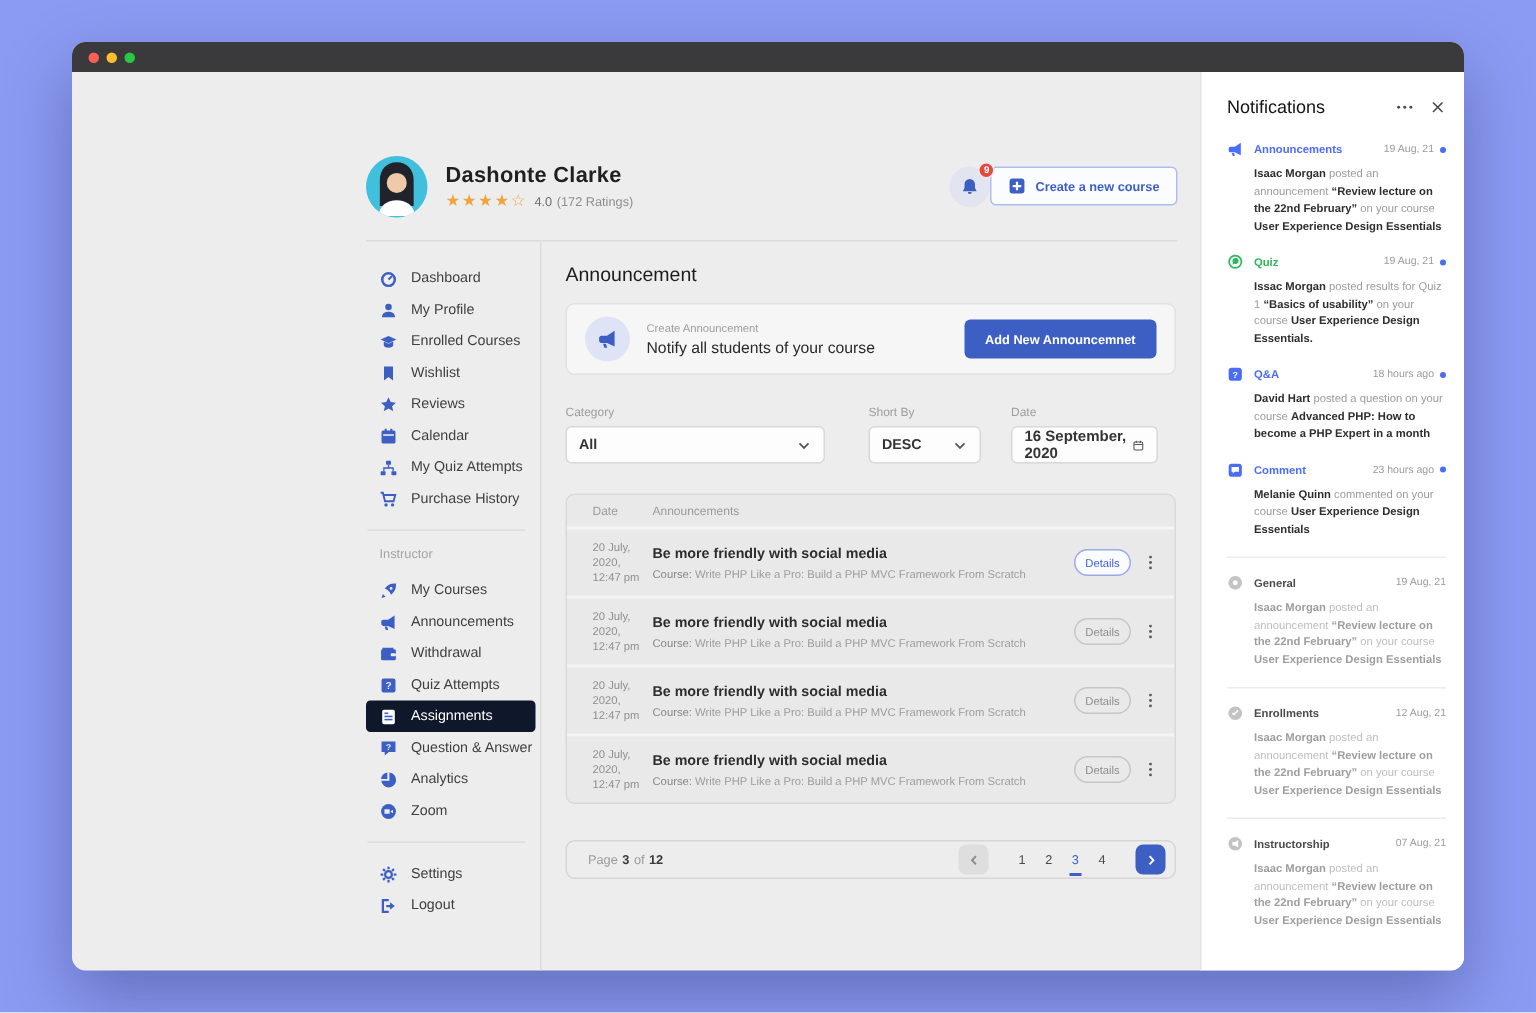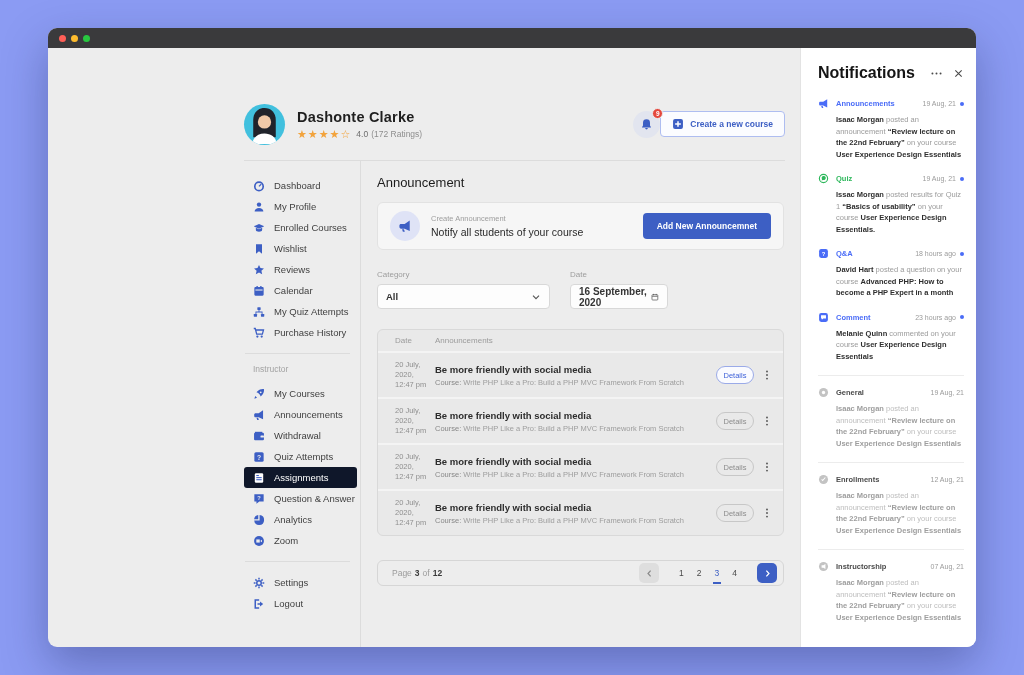--- a/index.html
+++ b/index.html
@@ -78,21 +78,21 @@
   .pg-prev{width:20px;height:20px;border-radius:5px;background:#dedede;color:#8a8a8a;display:flex;align-items:center;justify-content:center;margin-left:auto;cursor:pointer}
   .pg-prev .icon,.pg-next .icon{width:9px;height:9px}
   .pg-nums{display:flex;gap:13px;margin:0 20px;color:#4a4a4a}
   .pg-num{cursor:pointer;position:relative}
   .pg-num.active{color:#3d5fc4}
   .pg-num.active::after{content:'';position:absolute;left:-2px;right:-2px;bottom:-6px;height:2px;background:#3d5fc4}
   .pg-next{width:20px;height:20px;border-radius:5px;background:#3d5fc4;color:#fff;display:flex;align-items:center;justify-content:center;cursor:pointer}
   
   .notes{width:176px;background:#fff;border-left:1px solid #e3e3e3;padding:16px 12px 0 17px;overflow:hidden}
   .notes-head{display:flex;align-items:center}
-  .notes-title{font-size:16px;font-weight:bold;color:#151515}
+  .notes-title{font-size:12px;font-weight:normal;color:#151515}
   .notes-more{margin-left:auto;width:13px;height:13px;color:#4a4a4a;cursor:pointer}
   .notes-close{margin-left:10px;width:11px;height:11px;color:#4a4a4a;cursor:pointer}
   .note-list{margin-top:16px}
   .note{margin-bottom:13px}
   .note-head{display:flex;align-items:center}
   .note-icon{width:11px;height:11px;flex:0 0 11px}
   .note-icon .cut{fill:#fff}
   .note-icon .cut-text{fill:#fff}
   .note-cat{margin-left:7px;font-size:7.5px;font-weight:bold}
   .note-time{margin-left:auto;font-size:7px;color:#9b9b9b}
@@ -352,20 +352,31 @@
                   <div class="banner-eyebrow">Create Announcement</div>
                   <div class="banner-headline">Notify all students of your course</div>
                 </div>
                 <button class="btn-add">Add New Announcemnet</button>
               </div>
               <div class="filters">
                 <div class="fgroup f-cat">
                   <div class="flabel">Category</div>
                   <div class="fctl">
                     <span>All</span>
+                    <span class="icon">
+                        <svg viewBox="0 0 16 16">
+                          <path d="M3.2 5.8 8 10.6l4.8-4.8" fill="none" stroke="currentColor" stroke-width="1.8"></path>
+                        </svg>
+                      </span>
+                  </div>
+                </div>
+                <div class="fgroup f-sort">
+                  <div class="flabel">Short By</div>
+                  <div class="fctl">
+                    <span>DESC</span>
                     <span class="icon">
                         <svg viewBox="0 0 16 16">
                           <path d="M3.2 5.8 8 10.6l4.8-4.8" fill="none" stroke="currentColor" stroke-width="1.8"></path>
                         </svg>
                       </span>
                   </div>
                 </div>
                 <div class="fgroup f-date">
                   <div class="flabel">Date</div>
                   <div class="fctl">

